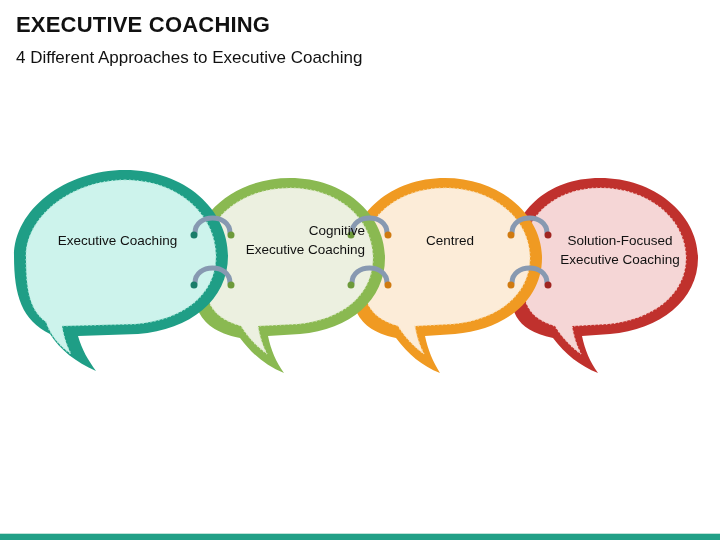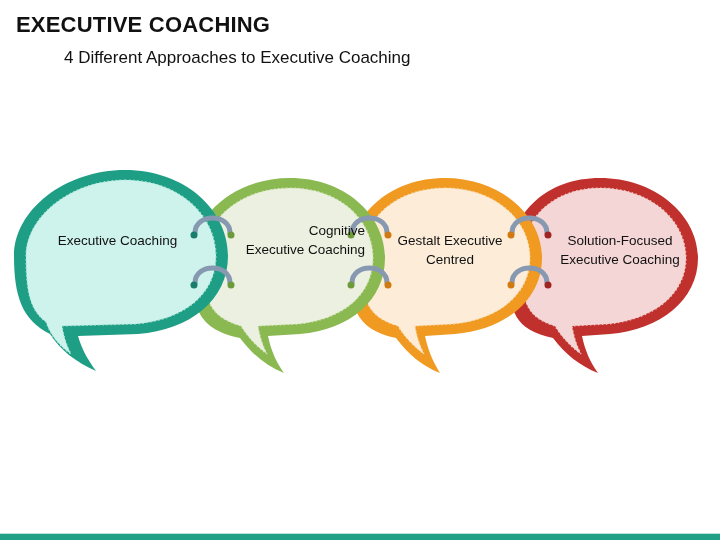--- a/index.html
+++ b/index.html
@@ -1,18 +1,18 @@
 <!DOCTYPE html>
 <html><head>
 <meta charset="utf-8">
 <style>
   html, body { margin:0; padding:0; }
   body { width:720px; height:540px; position:relative; background:#ffffff; overflow:hidden; font-family:"Liberation Sans", sans-serif; }
   .title { position:absolute; left:16px; top:12px; font-size:22px; font-weight:bold; color:#111; letter-spacing:0.2px; }
-  .subtitle { position:absolute; left:16px; top:48px; font-size:17px; color:#111;margin-left:48px; }
+  .subtitle { position:absolute; left:16px; top:48px; font-size:17px; color:#111; }
   svg.diagram { position:absolute; left:0; top:0; }
   .label { position:absolute; text-align:center; font-size:13.5px; line-height:19px; color:#111; }
   .footer-bar { position:absolute; left:0; top:534px; width:720px; height:6px; background:#22a087; }
   .footer-line { position:absolute; left:0; top:533px; width:720px; height:1px; background:#bfe3d9; }
 </style>
 </head>
 <body>
 
 <div class="title">EXECUTIVE COACHING</div>
 <div class="subtitle">4 Different Approaches to Executive Coaching</div>
@@ -64,21 +64,20 @@
 </svg>
 
 <div class="label" style="left:40px; top:231px; width:155px;">
   <div>Executive Coaching</div>
 </div>
 <div class="label" style="left:215px; top:221px; width:150px;text-align:right;">
   <div>Cognitive</div>
   <div>Executive Coaching</div>
 </div>
 <div class="label" style="left:380px; top:231px; width:140px;">
-  <div>Gestalt Executive</div>
   <div>Centred</div>
 </div>
 <div class="label" style="left:545px; top:231px; width:150px;">
   <div>Solution-Focused</div>
   <div>Executive Coaching</div>
 </div>
 
 <div class="footer-line"></div>
 <div class="footer-bar"></div>
 

